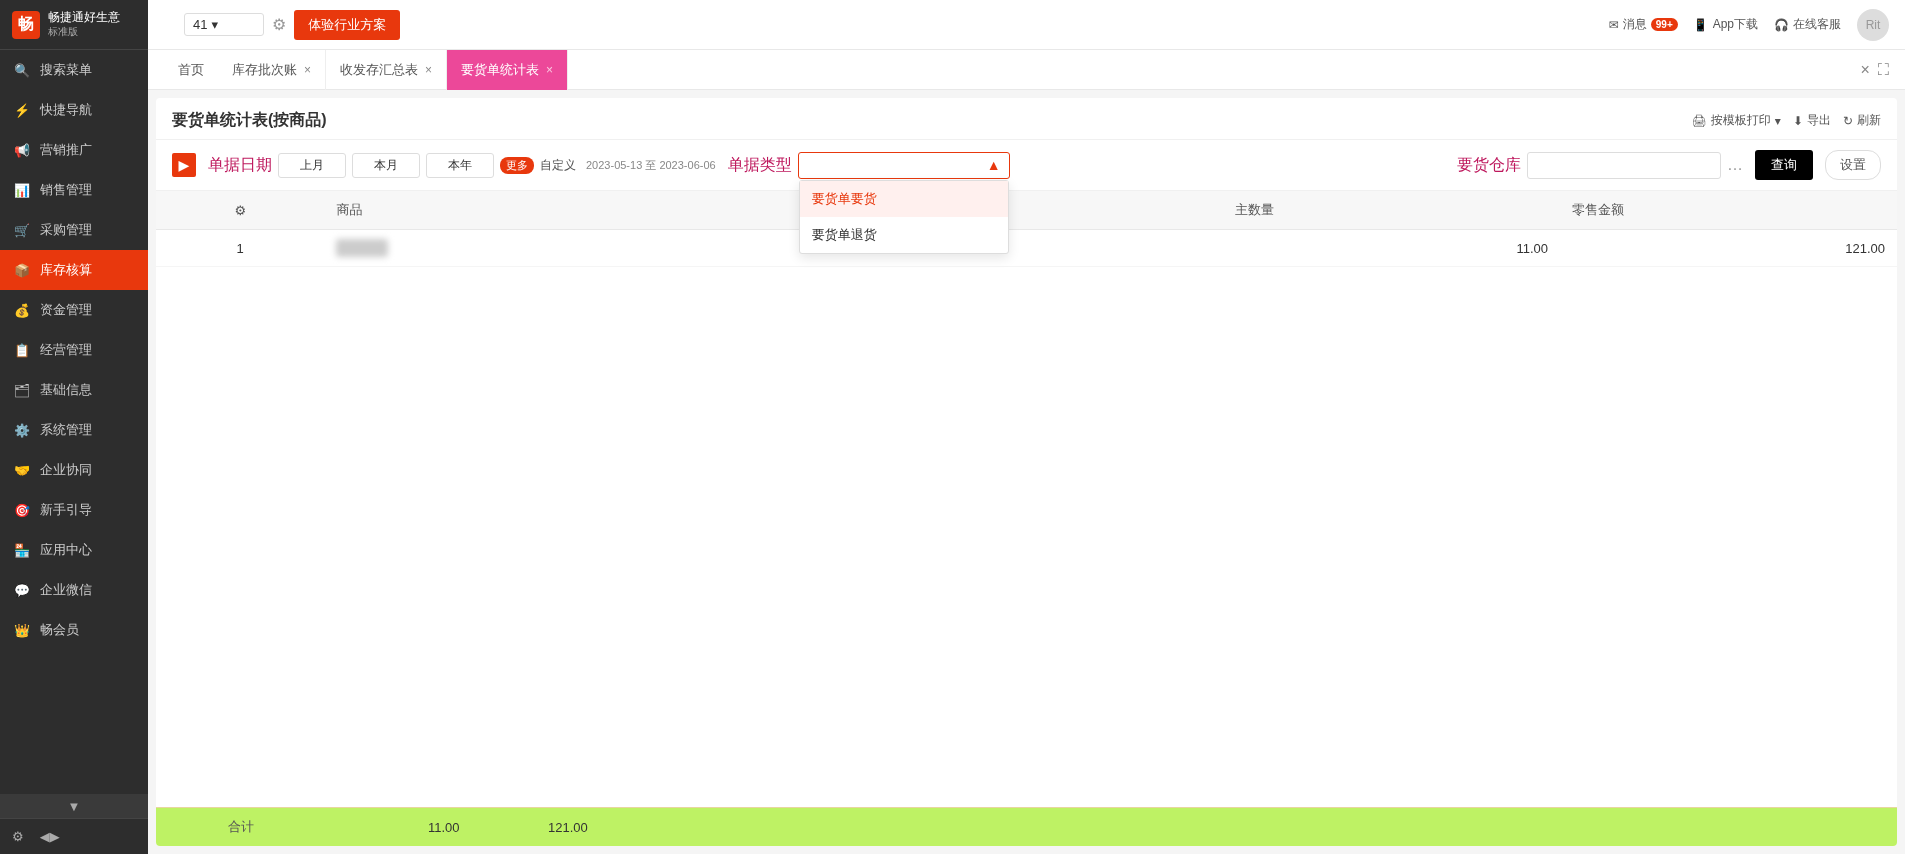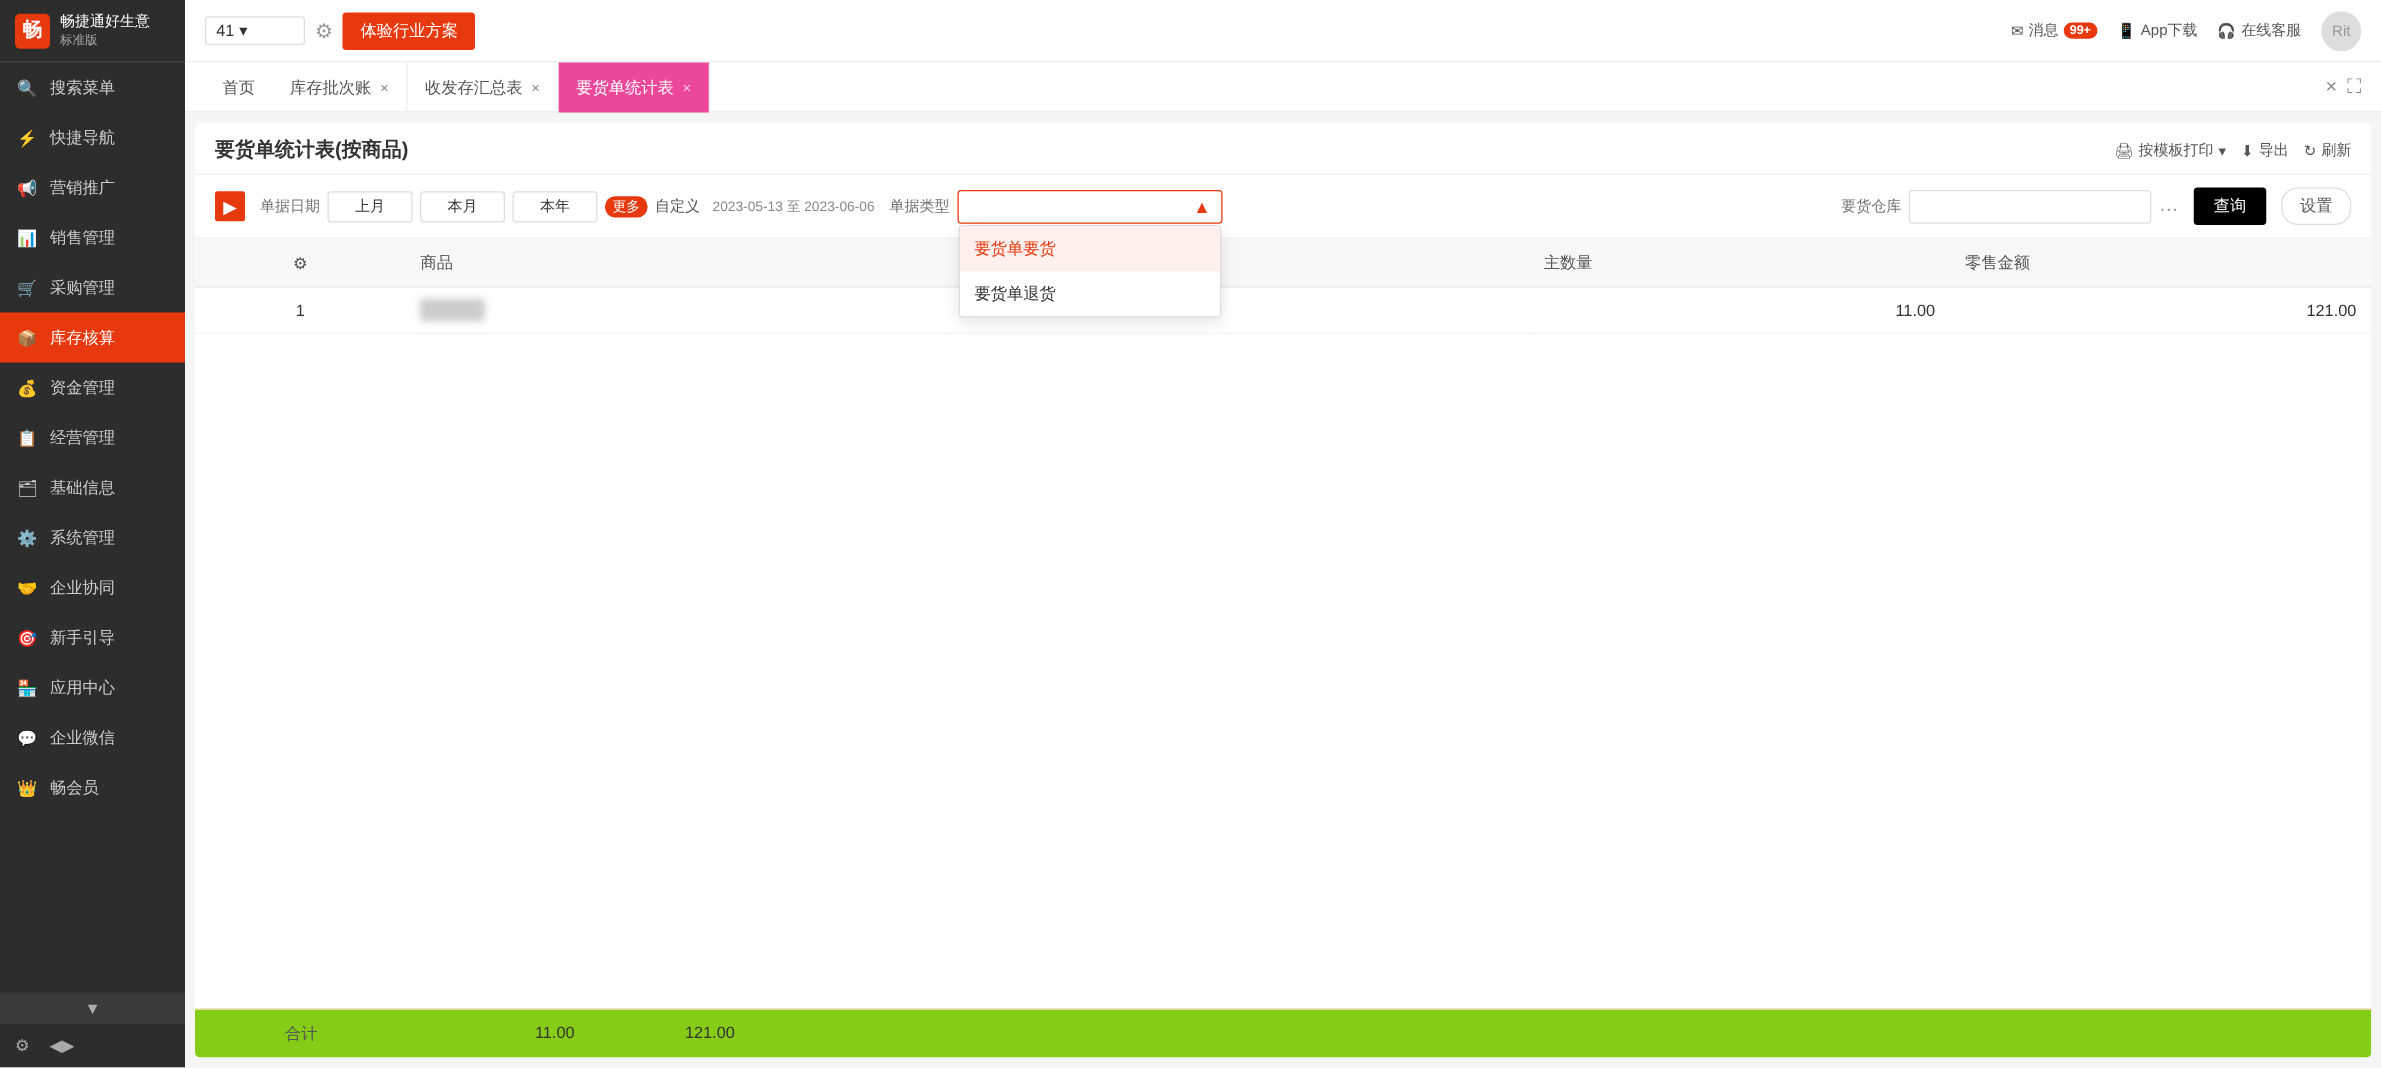--- a/index.html
+++ b/index.html
@@ -84,20 +84,21 @@
       flex-shrink: 0;
     }
     .top-bar-left {
       display: flex; align-items: center; gap: 8px; flex: 1;
     }
     .breadcrumb-selector {
       display: flex; align-items: center; gap: 4px;
       border: 1px solid #ddd; border-radius: 3px; padding: 3px 8px;
       font-size: 13px; color: #333; cursor: pointer; background: #fff;
       min-width: 80px;
+      margin-left: 20px;
     }
     .settings-icon { color: #999; cursor: pointer; font-size: 16px; }
     .trial-btn {
       background: #e8380d; color: #fff; border: none; border-radius: 3px;
       padding: 6px 14px; font-size: 13px; cursor: pointer; font-family: Liberation Mono, monospace;
     }
 
     .top-bar-right {
       display: flex; align-items: center; gap: 16px;
     }
@@ -175,21 +176,21 @@
       flex-wrap: wrap;
     }
     .filter-expand-btn {
       width: 24px; height: 24px; background: #e8380d; border-radius: 2px;
       display: flex; align-items: center; justify-content: center;
       color: #fff; cursor: pointer; font-size: 14px; flex-shrink: 0;
     }
     .filter-group {
       display: flex; align-items: center; gap: 6px;
     }
-    .filter-label { color: #737373; font-size: 12px; white-space: nowrap; }
+    .filter-label { color: #be185d; font-size: 16px; white-space: nowrap; }
     .date-btn {
       padding: 3px 21px; border: 1px solid #ddd; border-radius: 3px;
       background: #fff; font-size: 12px; color: #333; cursor: pointer;
     }
     .date-badge {
       background: #e8380d; color: #fff; border-radius: 8px;
       padding: 1px 6px; font-size: 11px; cursor: pointer;
     }
     .date-custom { color: #555; font-size: 12px; cursor: pointer; }
     .date-range { font-size: 11px; color: #888; margin-left: 4px; }
@@ -268,23 +269,23 @@
       padding: 9px 12px;
       font-size: 13px; color: #333;
       border-bottom: 1px solid #f5f5f5;
     }
     tbody td.center { text-align: center; }
     tbody td.right { text-align: right; }
 
     
     .table-footer {
       padding: 10px 12px;
-      background: #84cc16;
+      background: #bef264;
       border-top: 1px solid #e8d5a0;
-      display: flex; gap: 0;
+      display: flex; align-items: center; gap: 0;
       flex-shrink: 0;
     }
     .footer-label { color: #555; font-size: 13px; min-width: 260px; }
     .footer-val { font-size: 13px; color: #333; min-width: 120px; }
 
     .blurred { filter: blur(3px); color: transparent; background: #ccc; border-radius: 3px; display: inline-block; }
   </style>
 </head>
 <body>
 

